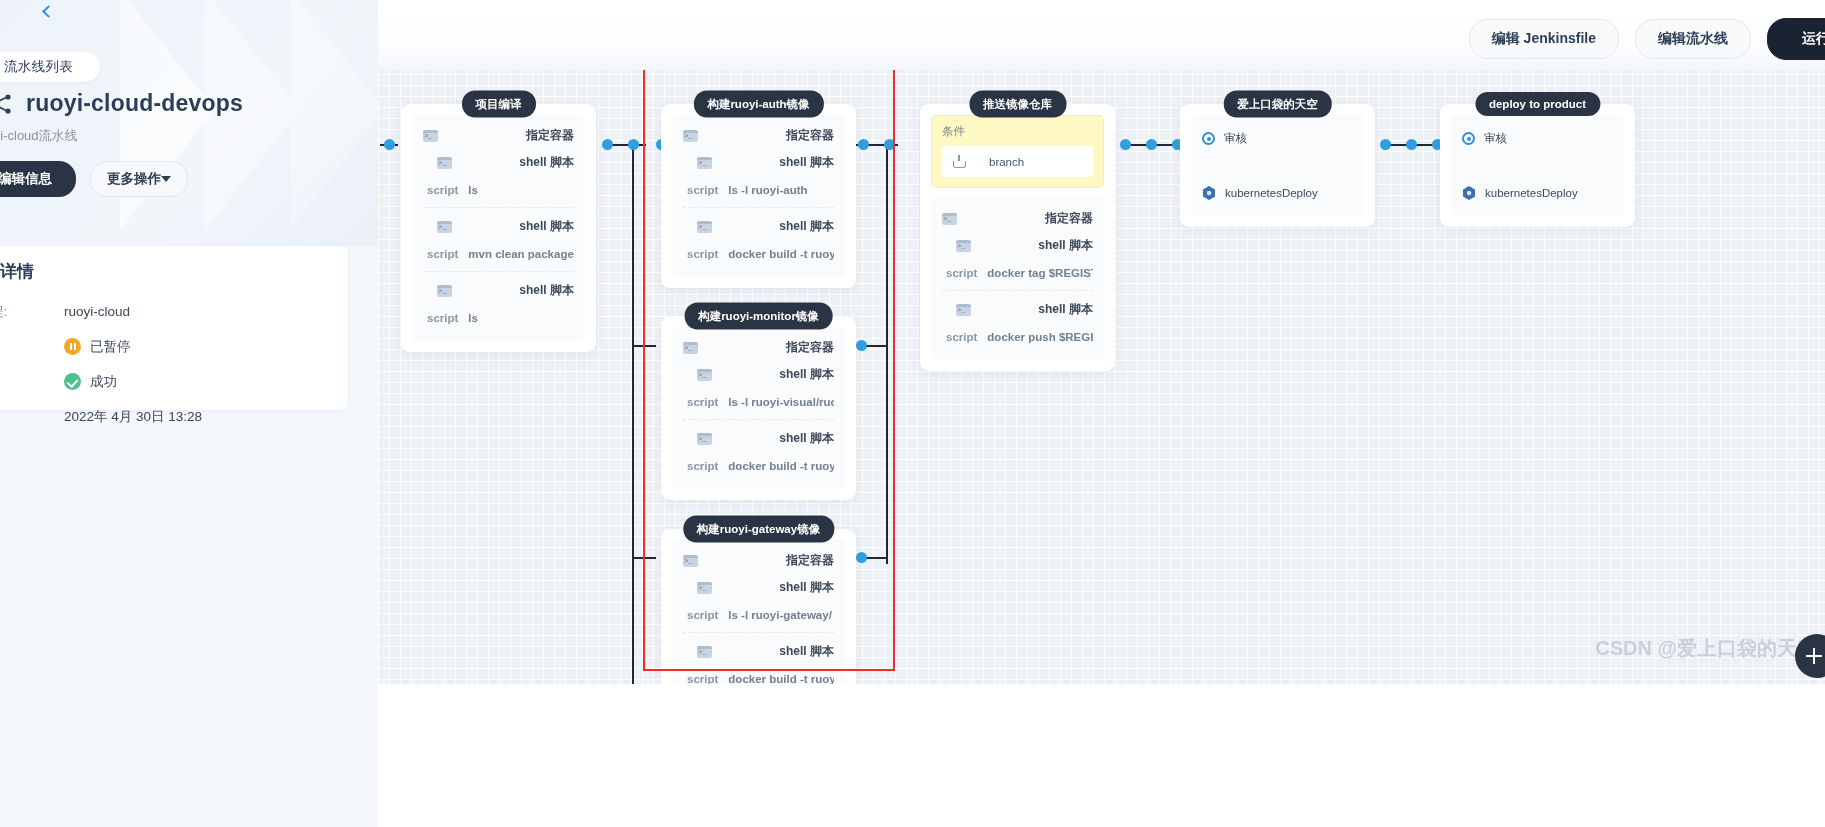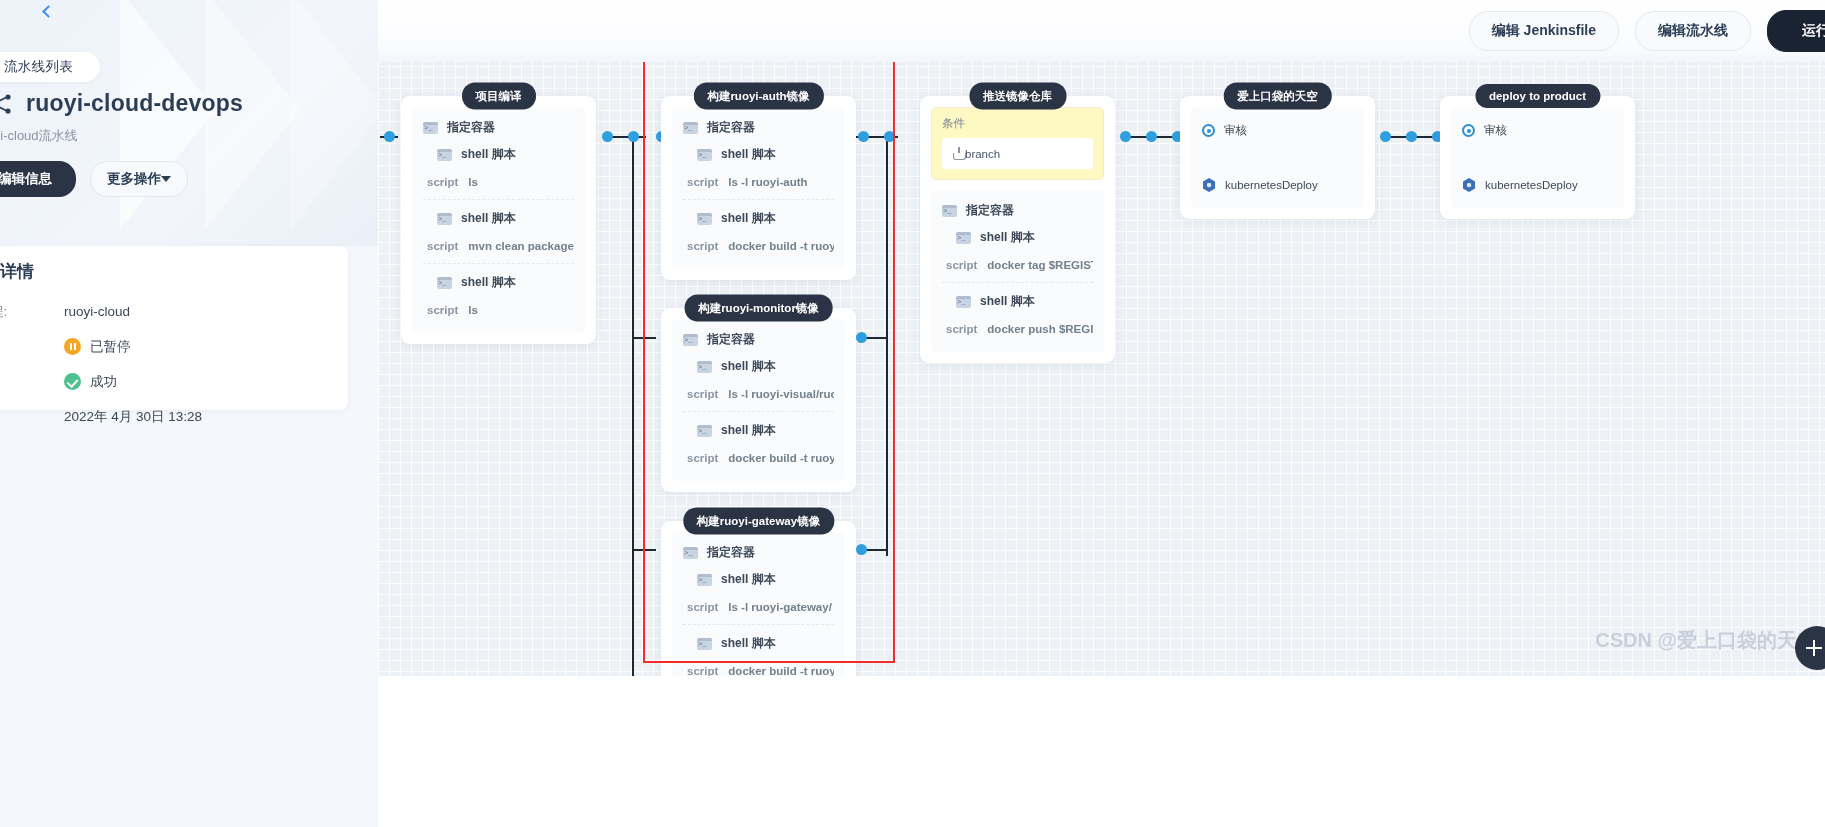--- a/index.html
+++ b/index.html
@@ -132,21 +132,21 @@
   .dot-badge.ok::after {
     content: ""; position: absolute;
     left: 5px; top: 4px;
     width: 5px; height: 8px;
     border-right: 2px solid #fff; border-bottom: 2px solid #fff;
     transform: rotate(42deg);
   }
 
   
   #canvas {
-    position: absolute; left: 378px; top: 0;
+    position: absolute; left: 378px; top: 8px;
     width: 1447px; height: 676px;
     background-color: #edf1f6;
     background-image:
       linear-gradient(to right, rgba(255,255,255,0.85) 1px, transparent 1px),
       linear-gradient(to bottom, rgba(255,255,255,0.85) 1px, transparent 1px);
     background-size: 11px 11px;
     overflow: hidden;
   }
   #topbar {
     position: absolute; left: 0; top: 0;
@@ -214,22 +214,23 @@
     border-radius: 9px;
     box-shadow: 0 2px 10px rgba(40,60,90,0.07);
     padding: 11px;
   }
   .inner-box {
     background: #fafbfd;
     border-radius: 5px;
     padding: 12px 11px 6px 11px;
   }
   .row-head {
-    display: flex; align-items: center; gap: 9px;
+    display: flex; align-items: center; 
     margin-bottom: 4px;
+    justify-content: space-between;
   }
   .row-head.indent { padding-left: 14px; }
   .term-icon {
     width: 15px; height: 12px; flex: none;
     background: #c9d4e2;
     border-radius: 2px; position: relative;
     border-top: 3px solid #aebccd;
   }
   .term-icon::after {
     content: ">_"; position: absolute;
@@ -258,21 +259,21 @@
     border-radius: 5px;
     padding: 8px 10px 10px 10px;
     margin-bottom: 10px;
   }
   .cond-title {
     font-size: 11.5px; color: #7a8497; margin-bottom: 7px;
   }
   .cond-inner {
     background: #ffffff; border-radius: 4px;
     padding: 9px 10px;
-    display: flex; align-items: center; gap: 0;
+    display: flex; align-items: center; gap: 24px;
   }
   .branch-icon {
     width: 13px; height: 13px; flex: none; position: relative;
   }
   .branch-icon::before {
     content: ""; position: absolute; left: 6px; top: 0;
     width: 1.5px; height: 6px; background: #8a95a6;
   }
   .branch-icon::after {
     content: ""; position: absolute; left: 1px; top: 6px;

